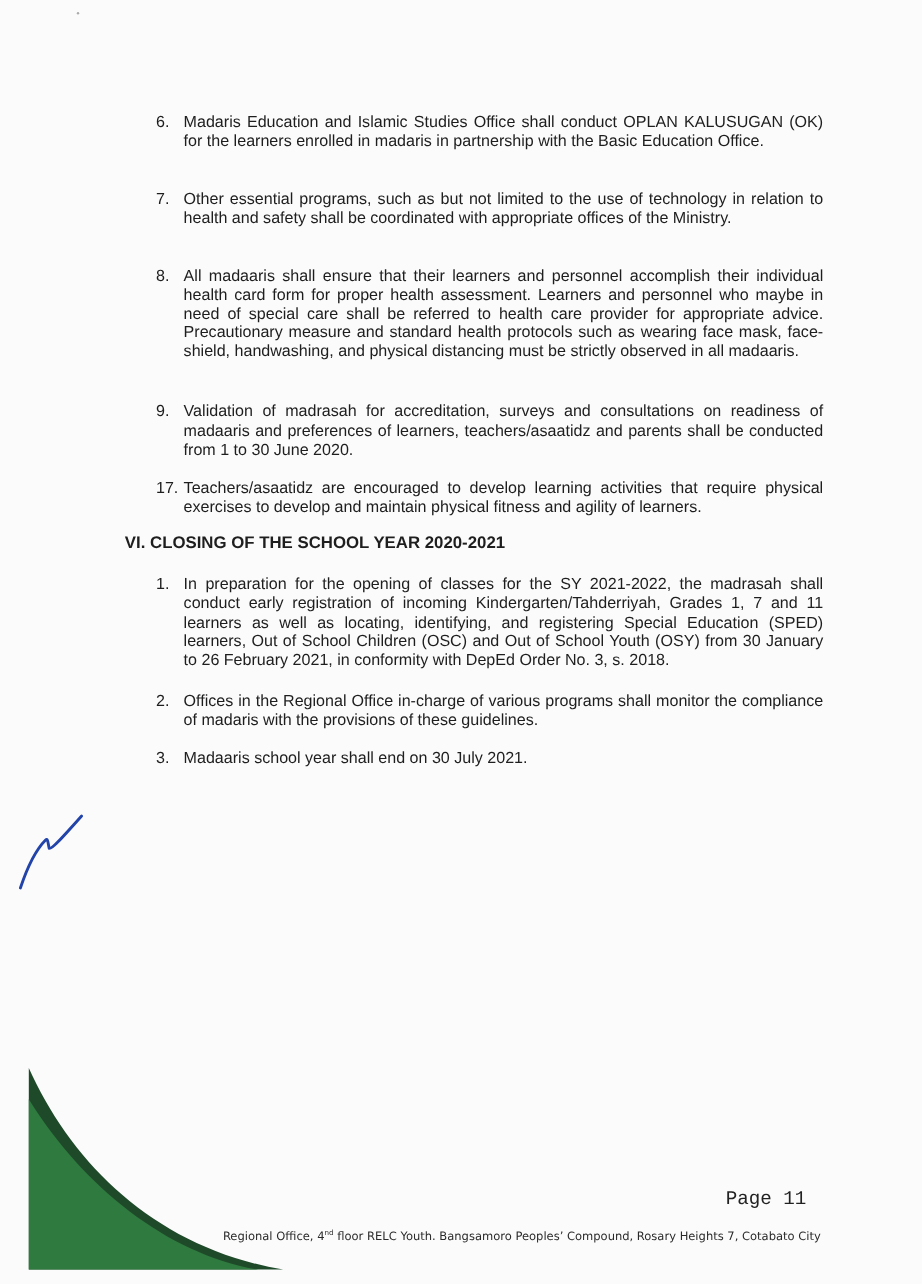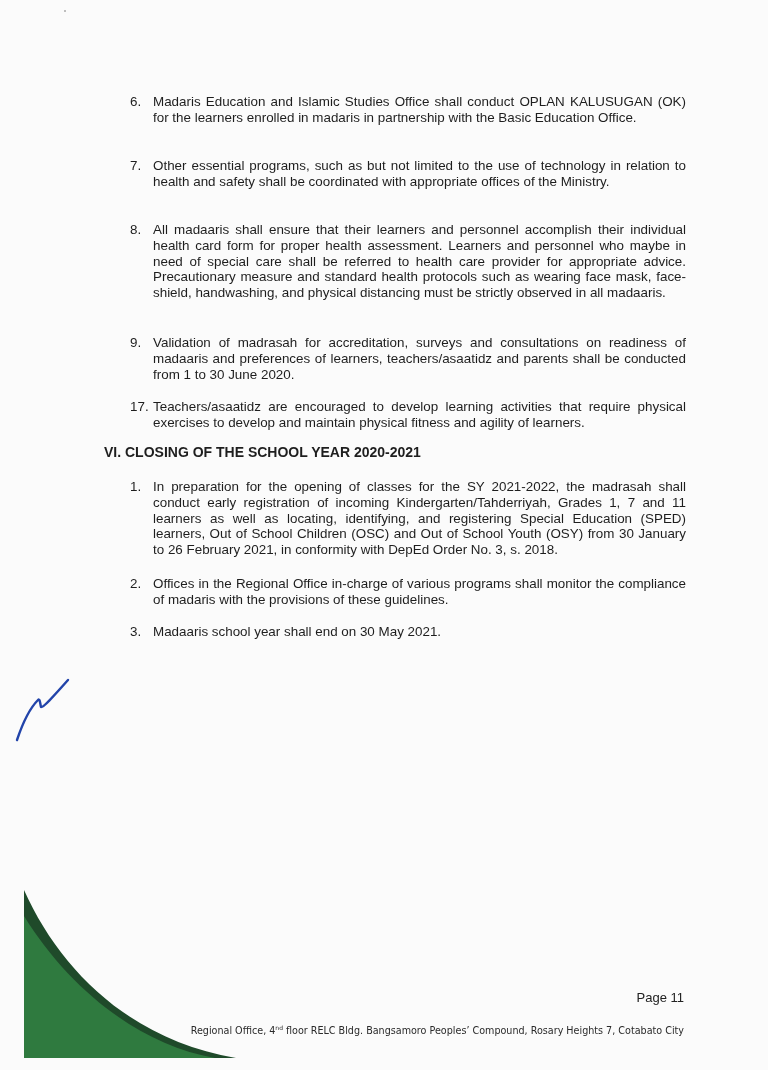--- a/index.html
+++ b/index.html
@@ -14,22 +14,22 @@
     position: absolute; left: 130px; width: 556px;
     font-size: 13.4px; line-height: 15.8px; text-align: justify;
   }
   .item .num { position: absolute; left: 0; top: 0; }
   .item .txt { display: block; margin-left: 23px; }
   .heading {
     position: absolute; left: 104px; top: 444px;
     font-size: 14px; font-weight: bold; letter-spacing: 0px; text-align: right;
   }
   .page-num {
-    position: absolute; right: 84px; top: 990px;
-    font-family: Liberation Sans, sans-serif; font-size: 13px; color: #222;
+    position: absolute; right: 96px; top: 990px;
+    font-family: Liberation Mono, monospace; font-size: 16px; color: #222;
   }
   .footer {
     position: absolute; right: 84px; top: 1020px; text-align: right;
     font-family: "DejaVu Sans", sans-serif; font-size: 9.6px; line-height: 16px; color: #2a2a2a;
     white-space: nowrap;
   }
   .footer sup { font-size: 6px; }
   .footer a { color: #3a64c8; text-decoration: underline; }
   .footer .handle { color: #3a64c8; }
   .corner { position: absolute; left: 0; top: 880px; }
@@ -68,30 +68,30 @@
   <div class="item" style="top:479px">
     <span class="num">1.</span>
     <span class="txt">In preparation for the opening of classes for the SY 2021-2022, the madrasah shall conduct early registration of incoming Kindergarten/Tahderriyah, Grades 1, 7 and 11 learners as well as locating, identifying, and registering Special Education (SPED) learners, Out of School Children (OSC) and Out of School Youth (OSY) from 30 January to 26 February 2021, in conformity with DepEd Order No. 3, s. 2018.</span>
   </div>
   <div class="item" style="top:576px">
     <span class="num">2.</span>
     <span class="txt">Offices in the Regional Office in-charge of various programs shall monitor the compliance of madaris with the provisions of these guidelines.</span>
   </div>
   <div class="item" style="top:624px">
     <span class="num">3.</span>
-    <span class="txt">Madaaris school year shall end on 30 May 2021.</span>
+    <span class="txt">Madaaris school year shall end on 30 July 2021.</span>
   </div>
 </div>
 
 <svg class="sig" width="70" height="80" viewBox="0 0 70 80">
   <path d="M7 70 C 12 55, 18 40, 28 30 C 30 28, 30 33, 31 37 C 33 38, 42 28, 58 10" fill="none" stroke="#2244aa" stroke-width="2.4" stroke-linecap="round" stroke-linejoin="round"></path>
 </svg>
 
 <svg class="corner" width="260" height="185" viewBox="0 0 260 185">
   <path d="M24 10 C 60 90, 130 160, 236 178 L 24 178 Z" fill="#1f4a2a"></path>
   <path d="M24 36 C 70 110, 140 165, 215 178 L 24 178 Z" fill="#2f7a3f"></path>
 </svg>
 
 <div class="page-num">Page 11</div>
 
 <div class="footer">
-  <div><span>Regional Office, 4</span><sup>nd</sup><span> floor RELC Bldg. Bangsamoro Peoples’ Compound, Rosary Heights 7, Cotabato City</span></div>
+  <div><span>Regional Office, 4</span><sup>nd</sup><span> floor RELC Youth. Bangsamoro Peoples’ Compound, Rosary Heights 7, Cotabato City</span></div>
 </div>
 
 </body></html>

